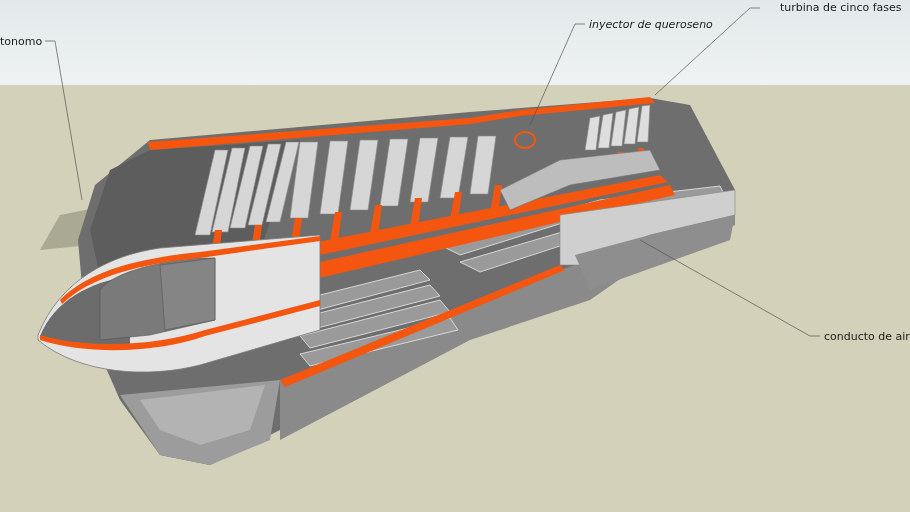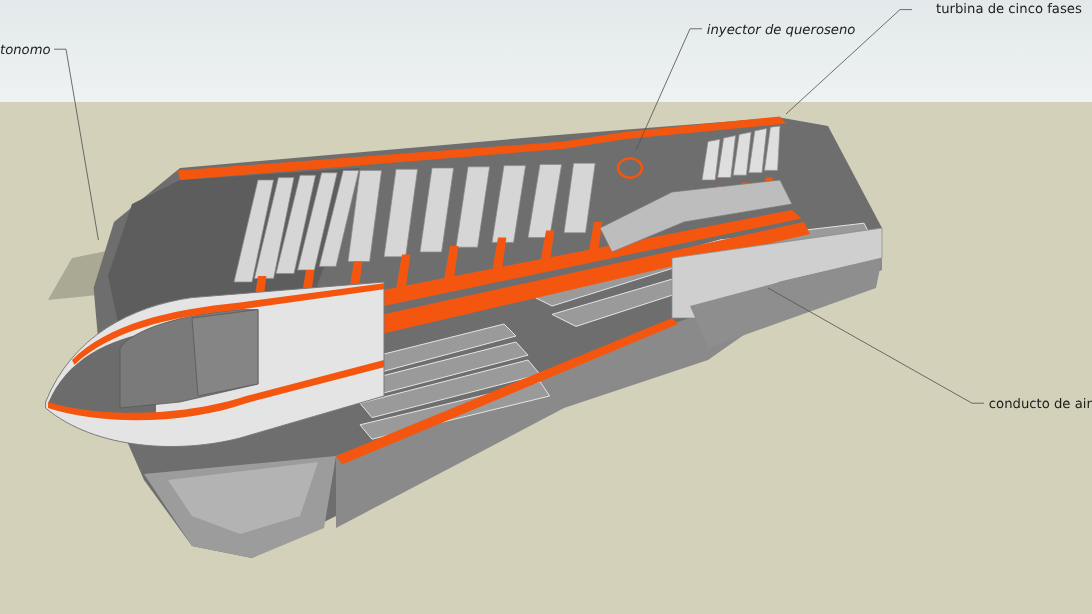--- a/index.html
+++ b/index.html
@@ -96,17 +96,17 @@
     <path d="M60,300 C90,270 140,258 200,252 L320,236 L320,241 L200,258 C140,264 92,276 62,304 Z" fill="#f5560f"></path>
 
     <g stroke="#555" stroke-width="0.7" fill="none">
       <polyline points="45,41 55,41 82,200"></polyline>
       <polyline points="585,24 575,24 530,125"></polyline>
       <polyline points="760,8 750,8 655,95"></polyline>
       <polyline points="820,336 810,336 640,240"></polyline>
     </g>
   </svg>
 
-  <div class="label" style="left:0px;top:35px;font-style:italic;">tonomo</div>
+  <div class="label" style="left:0px;top:35px;">tonomo</div>
   <div class="label" style="left:589px;top:18px;font-style:italic;">inyector de queroseno</div>
   <div class="label" style="left:765px;top:1px;margin-left:15px;">turbina de cinco fases</div>
   <div class="label" style="left:824px;top:330px;">conducto de aire</div>
 </div>
 
 </body></html>

